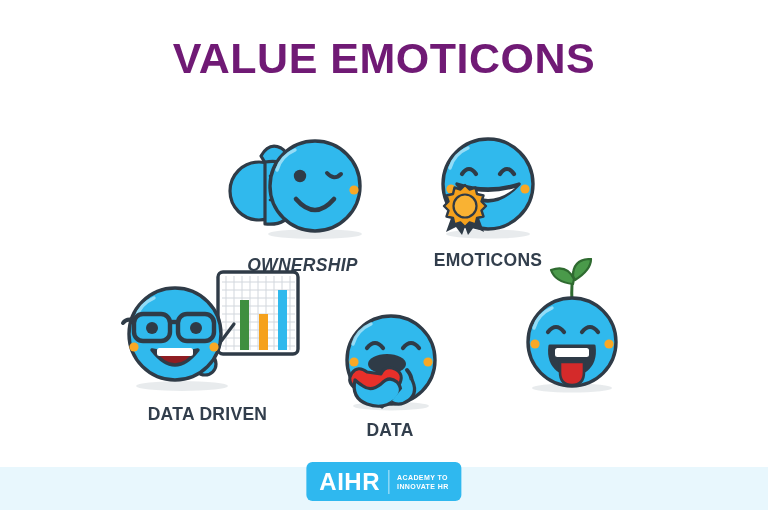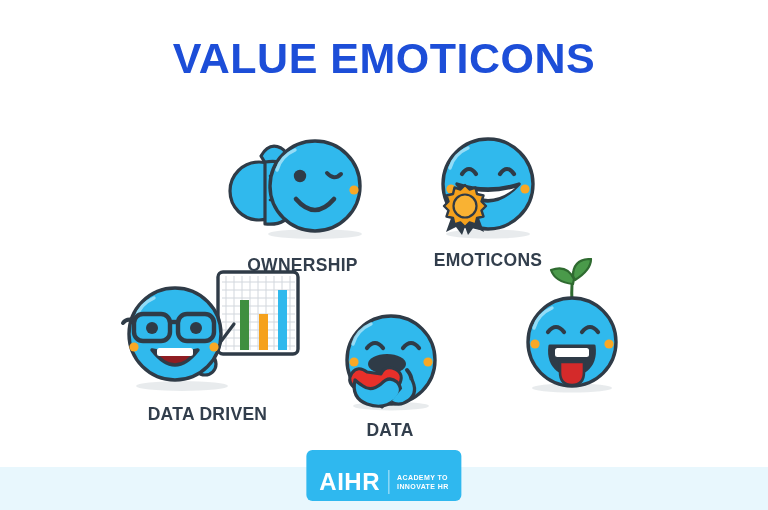--- a/index.html
+++ b/index.html
@@ -10,21 +10,21 @@
     overflow:hidden;
     position:relative;
   }
   #stage{position:relative;width:768px;height:510px;}
 
   .title{
     position:absolute;top:34px;left:0;width:768px;
     text-align:center;
     font-size:43px;font-weight:bold;
     letter-spacing:0.5px;
-    color:#1d4ed8;
+    color:#701a75;
   }
 
   .emoticon{position:absolute;}
   .art{position:relative;}
   .caption{
     text-align:center;
     font-size:17.5px;font-weight:bold;
     color:#323e4c;
     letter-spacing:0.3px;
     line-height:1.18;
@@ -33,21 +33,21 @@
 
   
   .footer-band{
     position:absolute;left:0;bottom:0;width:768px;height:43px;
     background:#e8f7fd;
   }
   .logo-box{
     position:absolute;left:50%;bottom:9px;transform:translateX(-50%);
     background:#2fb8ef;
     border-radius:6px;
-    padding:20px 13px 7px 13px;
+    padding:8px 13px 7px 13px;
     display:flex;align-items:center;gap:8px;
   }
   .logo-main{
     color:#ffffff;font-weight:bold;font-size:24px;
     letter-spacing:0.5px;line-height:1;
   }
   .logo-div{width:1px;height:24px;background:#bfe9fb;}
   .logo-sub{
     color:#ffffff;font-weight:bold;font-size:7px;
     line-height:1.35;letter-spacing:0.4px;white-space:pre-line;
@@ -73,21 +73,21 @@
 
         <circle cx="100" cy="58" r="45" fill="#30b9ed" stroke="#2f3b47" stroke-width="3.4"></circle>
         <path d="M139 36 a45 45 0 0 1 -39 67 a45 45 0 0 0 39 -67 z" fill="#1d9fd2" opacity="0.55"></path>
         <path d="M80 22 q-14 6 -18 20" stroke="#9fe0f7" stroke-width="3.4" fill="none" stroke-linecap="round" opacity="0.9"></path>
         <circle cx="85" cy="48" r="6.2" fill="#2f3b47"></circle>
         <path d="M112 45 q7 8 14 1" stroke="#2f3b47" stroke-width="4" fill="none" stroke-linecap="round"></path>
         <circle cx="139" cy="62" r="4.6" fill="#f9a825"></circle>
         <path d="M81 71 q19 22 38 0" stroke="#2f3b47" stroke-width="4.6" fill="none" stroke-linecap="round"></path>
       </svg>
     </div>
-    <div class="caption" style="margin-top:15px;">OWNERSHIP</div>
+    <div class="caption" style="margin-top:15px;font-style:italic;">OWNERSHIP</div>
   </div>
 
   <div class="emoticon" style="left:408px;top:132px;width:160px;">
     <div class="art" style="height:108px;">
       <svg width="160" height="108" viewBox="0 0 160 108">
         <ellipse cx="80" cy="102" rx="42" ry="4.6" fill="#e4e7ea" opacity="0.85"></ellipse>
         <circle cx="80" cy="52" r="45" fill="#30b9ed" stroke="#2f3b47" stroke-width="3.4"></circle>
         <path d="M119 30 a45 45 0 0 1 -39 67 a45 45 0 0 0 39 -67 z" fill="#1d9fd2" opacity="0.55"></path>
         <path d="M60 16 q-14 6 -18 20" stroke="#9fe0f7" stroke-width="3.4" fill="none" stroke-linecap="round" opacity="0.9"></path>
 

